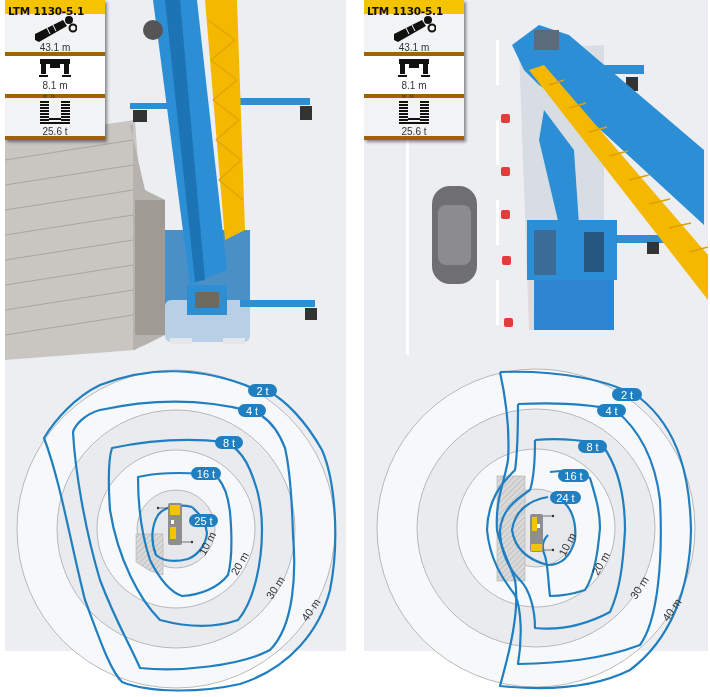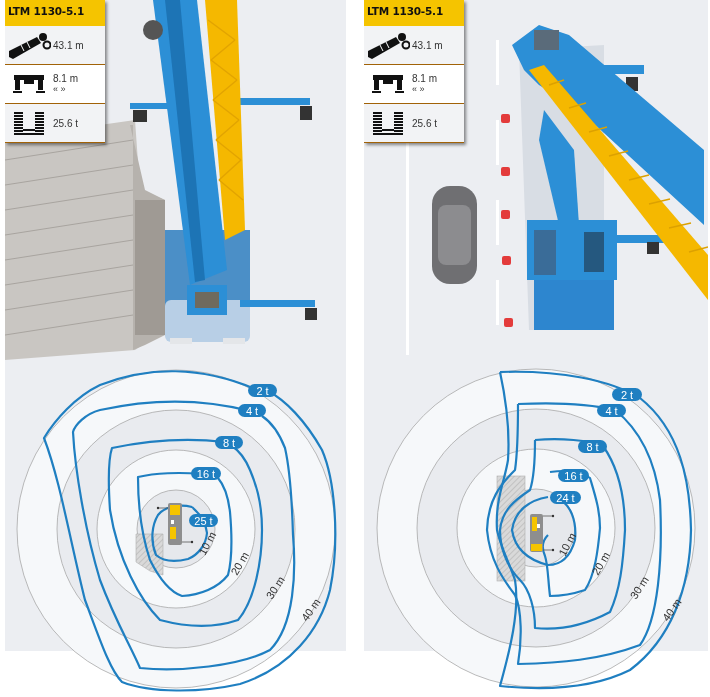--- a/index.html
+++ b/index.html
@@ -2,22 +2,22 @@
 <html><head>
 <meta charset="utf-8">
 <style>
   html,body{margin:0;padding:0;background:#ffffff;}
   body{width:710px;height:697px;position:relative;overflow:hidden;font-family:"Liberation Sans",sans-serif;}
   .panel{position:absolute;top:0;height:651px;background:#eceef2;overflow:hidden;}
   #panel-left{left:5px;width:341px;}
   #panel-right{left:364px;width:344px;}
   .photo{position:absolute;left:0;top:0;width:100%;height:360px;}
   .spec-card{position:absolute;left:0;top:0;width:100px;background:#fff;box-shadow:2px 2px 3px rgba(0,0,0,0.45);}
-  .spec-card .title{background:#f5c400;height:26px;line-height:22px;padding-left:3px;font-family:"DejaVu Sans",sans-serif;font-weight:bold;font-size:10.5px;color:#111;letter-spacing:-0.2px;}
-  .spec-row{height:38px;display:flex;align-items:center;border-bottom:1px solid #a16207;}
+  .spec-card .title{background:#f5c400;height:14px;line-height:22px;padding-left:3px;font-family:"DejaVu Sans",sans-serif;font-weight:bold;font-size:10.5px;color:#111;letter-spacing:-0.2px;}
+  .spec-row{height:38px;display:flex;align-items:center;border-bottom:4px solid #a16207;flex-direction:column;}
   .spec-row.alt{background:#f2f3f5;}
   .spec-row .ico{width:48px;height:34px;display:flex;align-items:center;justify-content:center;}
   .spec-row .val{font-size:10px;color:#333;line-height:11px;}
   .spec-row .val .sub{display:block;font-size:9px;}
   .diagram{position:absolute;left:0;top:0;width:710px;height:697px;pointer-events:none;}
   .diagram *{pointer-events:auto;}
   .tag-text{font-family:"Liberation Sans",sans-serif;font-size:11px;fill:#fff;}
   .ring-text{font-family:"Liberation Sans",sans-serif;font-size:11px;fill:#333;}
 </style>
 </head>

